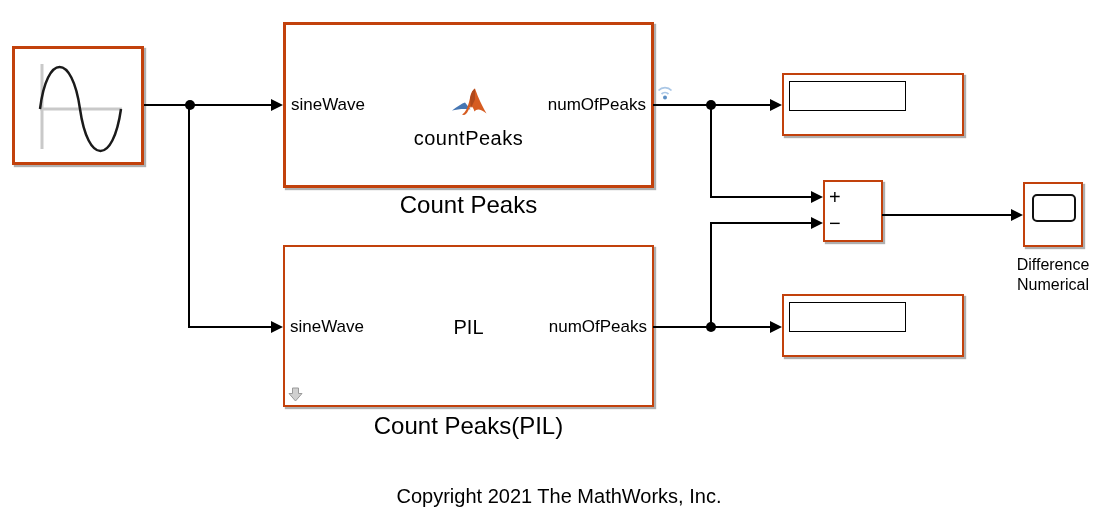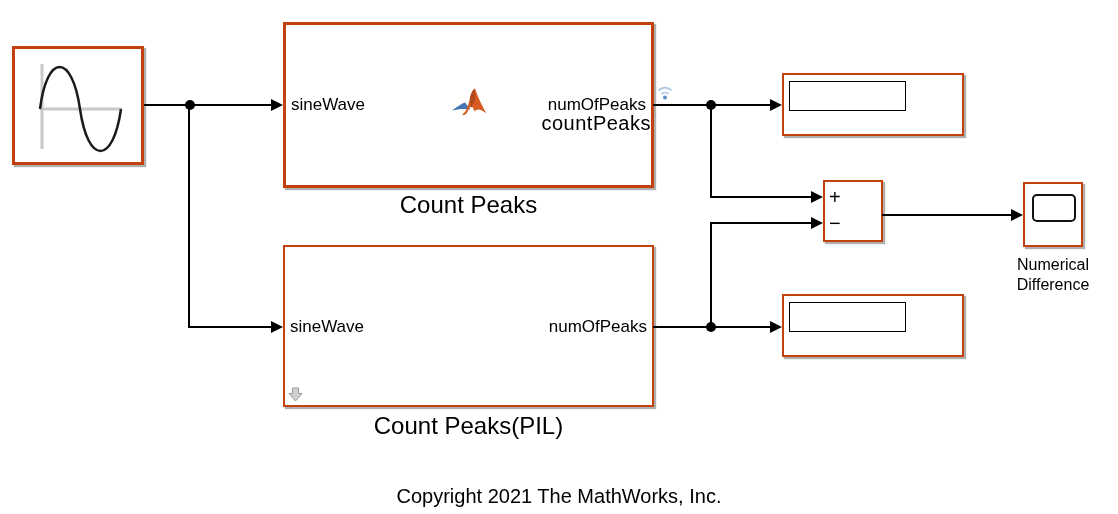--- a/index.html
+++ b/index.html
@@ -36,33 +36,34 @@
   </div>
 
   <div class="block thick" style="left:283px;top:22px;width:371px;height:166px;">
     <span class="plabel" style="left:5px;top:69px;">sineWave</span>
     <span class="plabel" style="right:5px;top:69px;">numOfPeaks</span>
     <svg class="icon" style="left:50%;margin-left:-18px;top:63px;width:36px;height:33px;" viewBox="0 0 36 33">
       <path d="M1,22.5 C6,18.5 11,15.5 14,14.5 L19.5,21.5 C13,20.5 6,21.5 1,22.5 Z" fill="#4576b3"></path>
       <path d="M11,26.5 C15,24 17,19 19,10 C20.2,4.5 22,1.5 24,0.5 C26,6 28.5,13.5 35.5,25.5 C29.5,20.5 25.5,20.5 23.5,23.5 C21.5,17.5 19.5,17 17.5,22 C15.5,27 13,27.5 11,26.5 Z" fill="#d65c21"></path>
       <path d="M19,10 C20.2,4.5 22,1.5 24,0.5 L24,11.5 L19.8,20.5 Z" fill="#b0491b"></path>
     </svg>
-    <div class="bodytext" style="top:86px;text-align:right;">countPeaks</div>
+    <div class="bodytext" style="top:101px;">countPeaks</div>
   </div>
   <div class="blabel" style="left:283px;width:371px;top:193px;">Count Peaks</div>
 
   <svg class="icon" style="left:656px;top:84px;width:18px;height:18px;" viewBox="0 0 18 18">
     <path d="M2.5,6.5 A9,9 0 0 1 15.5,6.5" stroke="#aac7e6" stroke-width="1.8" fill="none"></path>
     <path d="M5.5,10 A5,5 0 0 1 12.5,10" stroke="#aac7e6" stroke-width="1.8" fill="none"></path>
     <circle cx="9" cy="13.5" r="2" fill="#5d8fc4"></circle>
   </svg>
 
   <div class="block" style="left:283px;top:245px;width:371px;height:162px;">
     <span class="plabel" style="left:5px;top:69px;">sineWave</span>
     <span class="plabel" style="right:5px;top:69px;">numOfPeaks</span>
+    <div class="bodytext" style="top:68px;letter-spacing:0;">PIL</div>
     <svg class="icon" style="left:3px;bottom:3px;width:15px;height:15px;" viewBox="0 0 15 15">
       <path d="M4.5,1 L10.5,1 L10.5,6.5 L14,6.5 L7.5,14 L1,6.5 L4.5,6.5 Z" fill="#d0d0d0" stroke="#9a9a9a" stroke-width="1" stroke-linejoin="round"></path>
     </svg>
   </div>
   <div class="blabel" style="left:283px;width:371px;top:414px;">Count Peaks(PIL)</div>
 
   <div class="block" style="left:782px;top:73px;width:182px;height:63px;">
     <div class="inner-display"></div>
   </div>
   <div class="block" style="left:782px;top:294px;width:182px;height:63px;">
@@ -71,22 +72,22 @@
 
   <div class="block" style="left:823px;top:180px;width:60px;height:62px;">
     <span class="sumsign" style="left:4px;top:4px;">+</span>
     <span class="sumsign" style="left:4px;top:30px;">−</span>
   </div>
 
   <div class="block" style="left:1023px;top:182px;width:60px;height:65px;">
     <div class="scope-screen"></div>
   </div>
   <div class="blabel" style="left:993px;width:120px;top:255px;font-size:16px;line-height:20px;">
+    <div>Difference</div>
     <div>Numerical</div>
-    <div>Difference</div>
   </div>
 
   <div class="hline" style="left:144px;top:104px;width:47px;"></div>
   <div class="dot" style="left:185px;top:100px;"></div>
   <div class="hline" style="left:190px;top:104px;width:81px;"></div>
   <div class="arrow" style="left:271px;top:99px;"></div>
 
   <div class="vline" style="left:188px;top:104px;height:224px;"></div>
   <div class="hline" style="left:189px;top:326px;width:82px;"></div>
   <div class="arrow" style="left:271px;top:321px;"></div>

